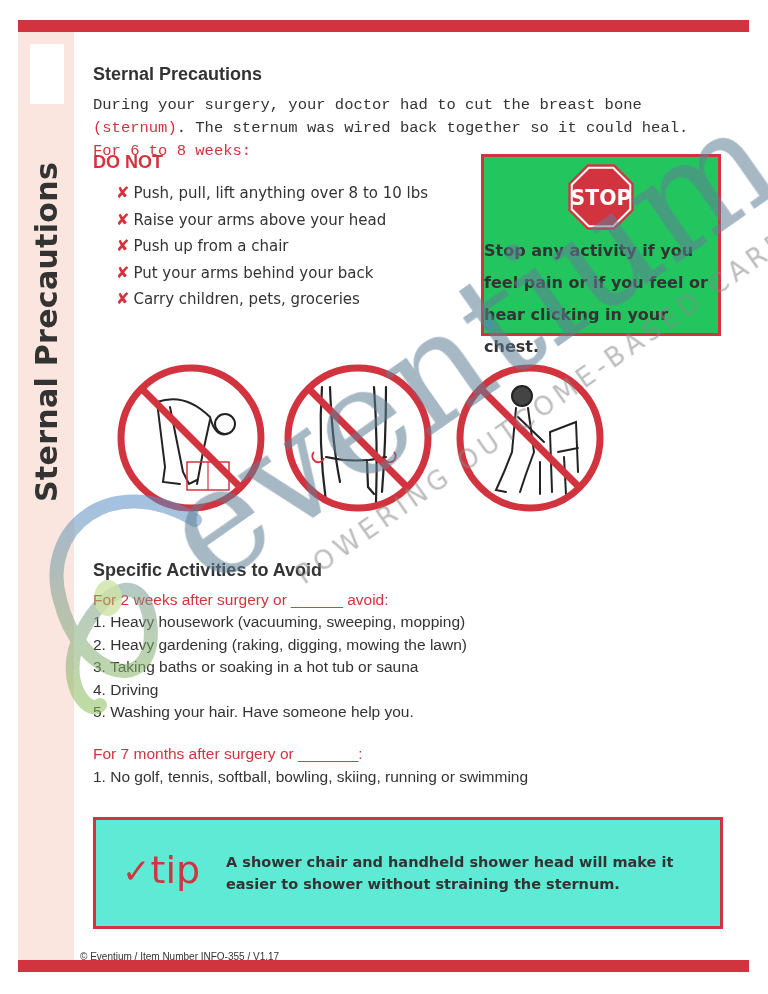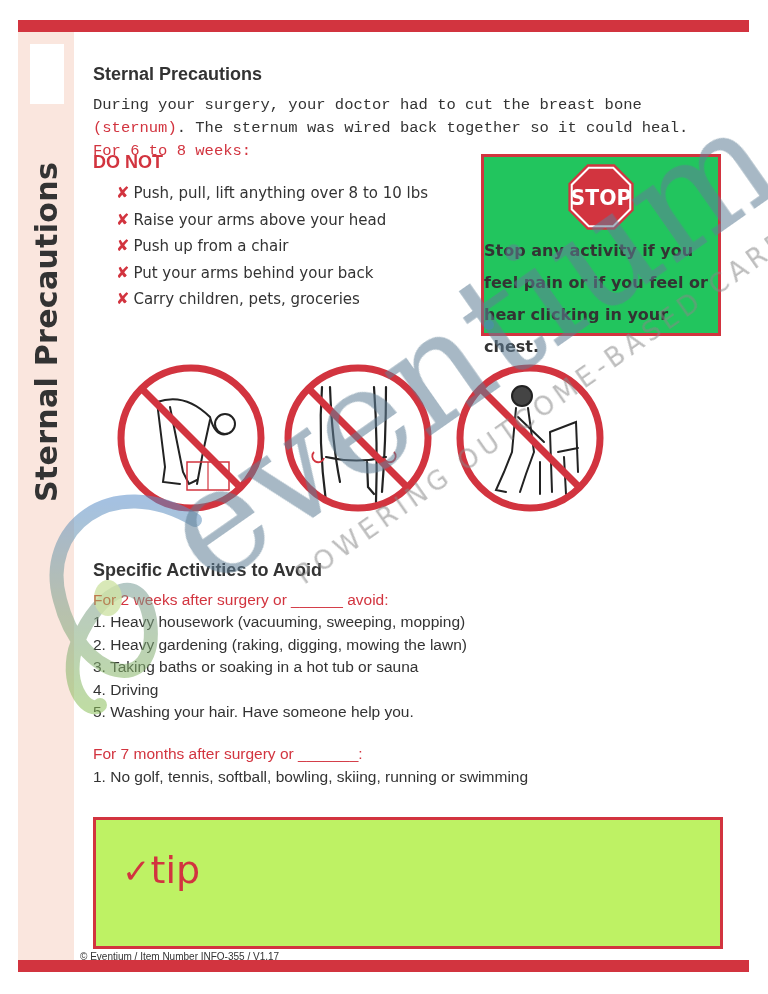--- a/index.html
+++ b/index.html
@@ -33,21 +33,21 @@
   .stop-text { position: absolute; left: 0; top: 78px; width: 100%; font-family: "DejaVu Sans", sans-serif; font-weight: bold; font-size: 16px; line-height: 32px; color: #333; }
 
   .prohib { position: absolute; top: 362px; width: 152px; height: 152px; }
   .prohib svg { width: 100%; height: 100%; }
 
   .sec-title { position: absolute; left: 93px; top: 560px; font-size: 18px; font-weight: bold; color: #333; }
   .sub-red { position: absolute; left: 93px; font-size: 15.5px; color: #d2343f; }
   .num-list { position: absolute; left: 93px; list-style: none; }
   .num-list li { font-size: 15.5px; height: 22.5px; line-height: 22px; color: #333; white-space: nowrap; }
 
-  .tip-box { position: absolute; left: 93px; top: 817px; width: 630px; height: 132px; border: 3px solid #d2343f; background: #bef264; }
+  .tip-box { position: absolute; left: 93px; top: 817px; width: 630px; height: 112px; border: 3px solid #d2343f; background: #5eead4; }
   .tip-mark { position: absolute; left: 26px; top: 28px; color: #d2343f; font-size: 38px; line-height: 44px; font-family: "DejaVu Sans", sans-serif; }
   .tip-mark .check { font-size: 34px; }
   .tip-text { position: absolute; left: 130px; top: 31px; width: 480px; font-family: "DejaVu Sans", sans-serif; font-weight: bold; font-size: 14.5px; line-height: 22px; color: #333; }
 
   .footer { position: absolute; left: 80px; top: 943px; font-size: 10px; color: #333; margin-top: 8px; }
 
   .watermark { position: absolute; left: 0; top: 0; width: 768px; height: 994px; pointer-events: none; }
 </style>
 </head>
 <body>
@@ -139,20 +139,21 @@
 
 <div class="sub-red" style="top:745px;">For 7 months after surgery or _______:</div>
 <ul class="num-list" style="top:766px;">
   <li>1. No golf, tennis, softball, bowling, skiing, running or swimming</li>
 </ul>
 
 <div class="tip-box">
   <div class="tip-mark">
     <span class="check">✓</span><span>tip</span>
   </div>
+  <div class="tip-text">A shower chair and handheld shower head will make it easier to shower without straining the sternum.</div>
 </div>
 
 <div class="footer">© Eventium / Item Number INFO-355 / V1.17</div>
 
 <div class="bar bottom"></div>
 
 <svg class="watermark" viewBox="0 0 768 994">
   <defs>
     <linearGradient id="swoosh" x1="0" y1="0" x2="0" y2="1">
       <stop offset="0" stop-color="#5b8ec8"></stop>

